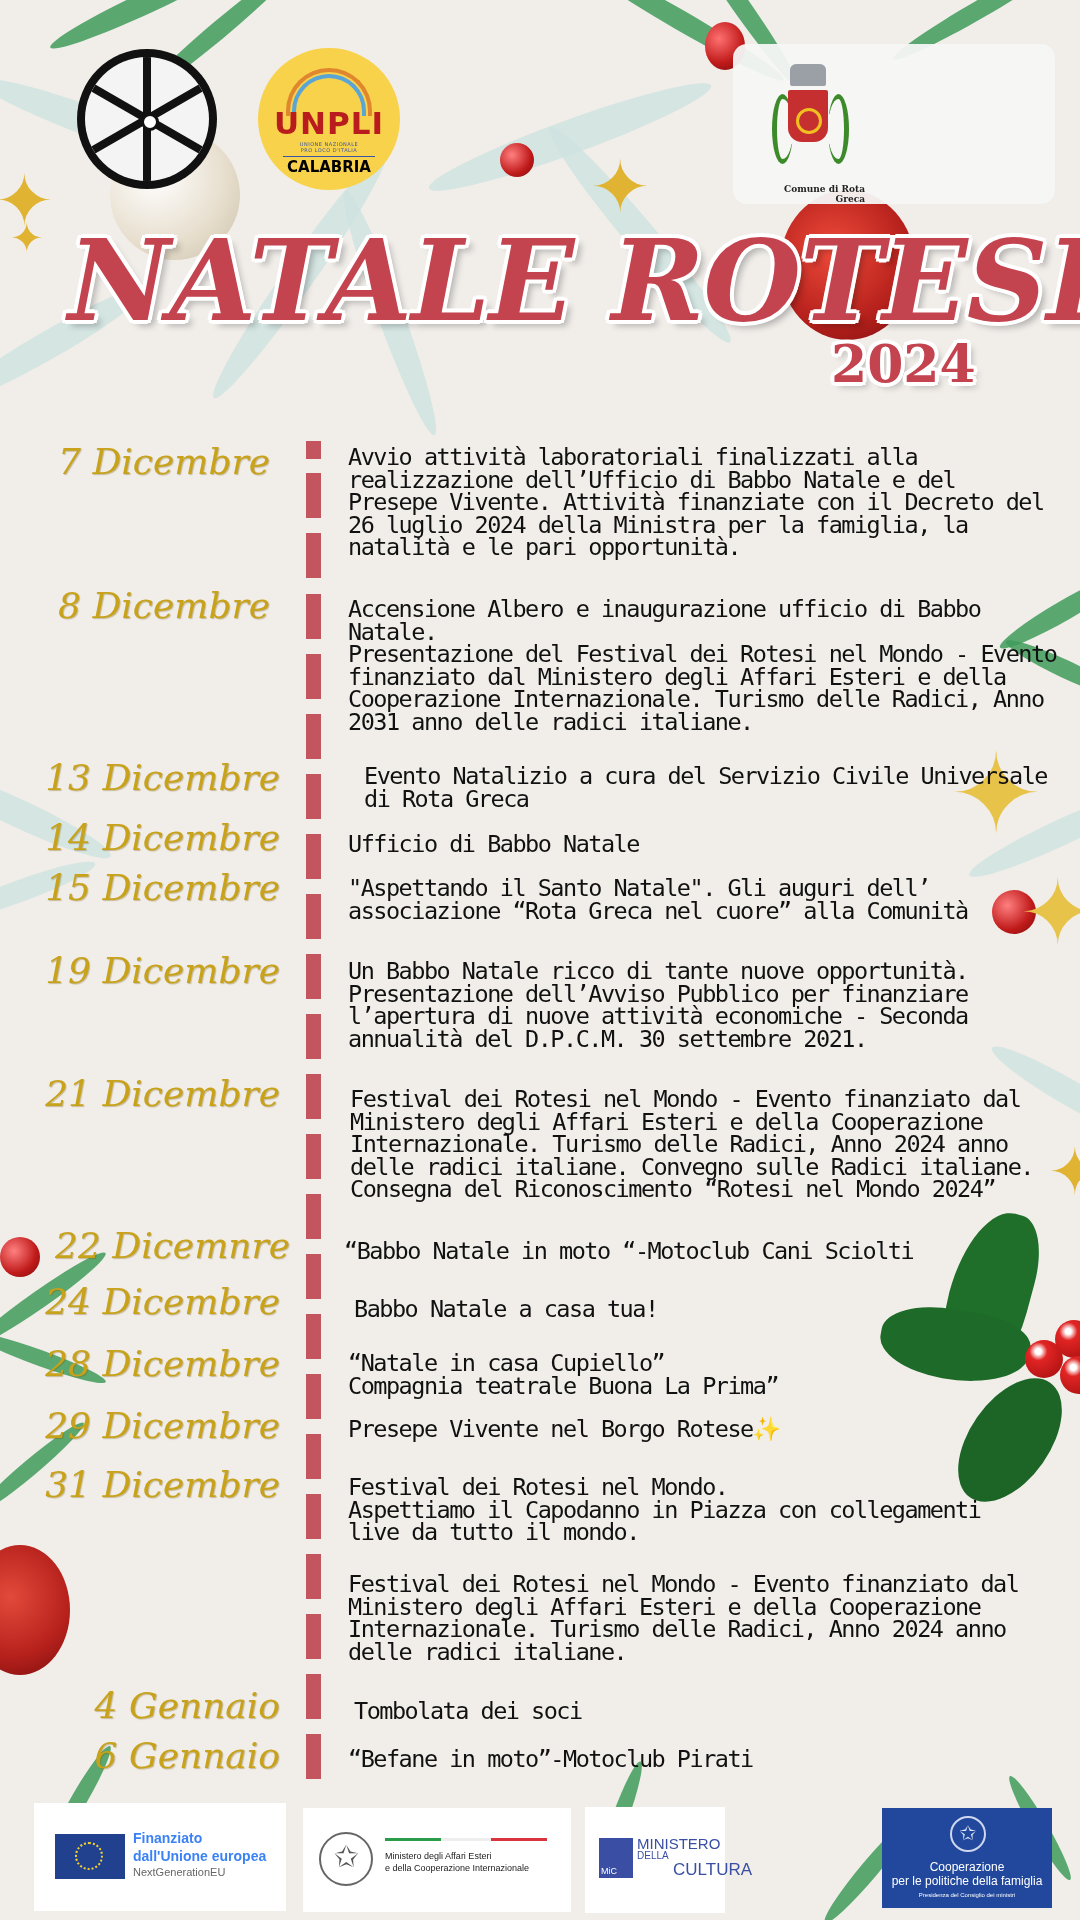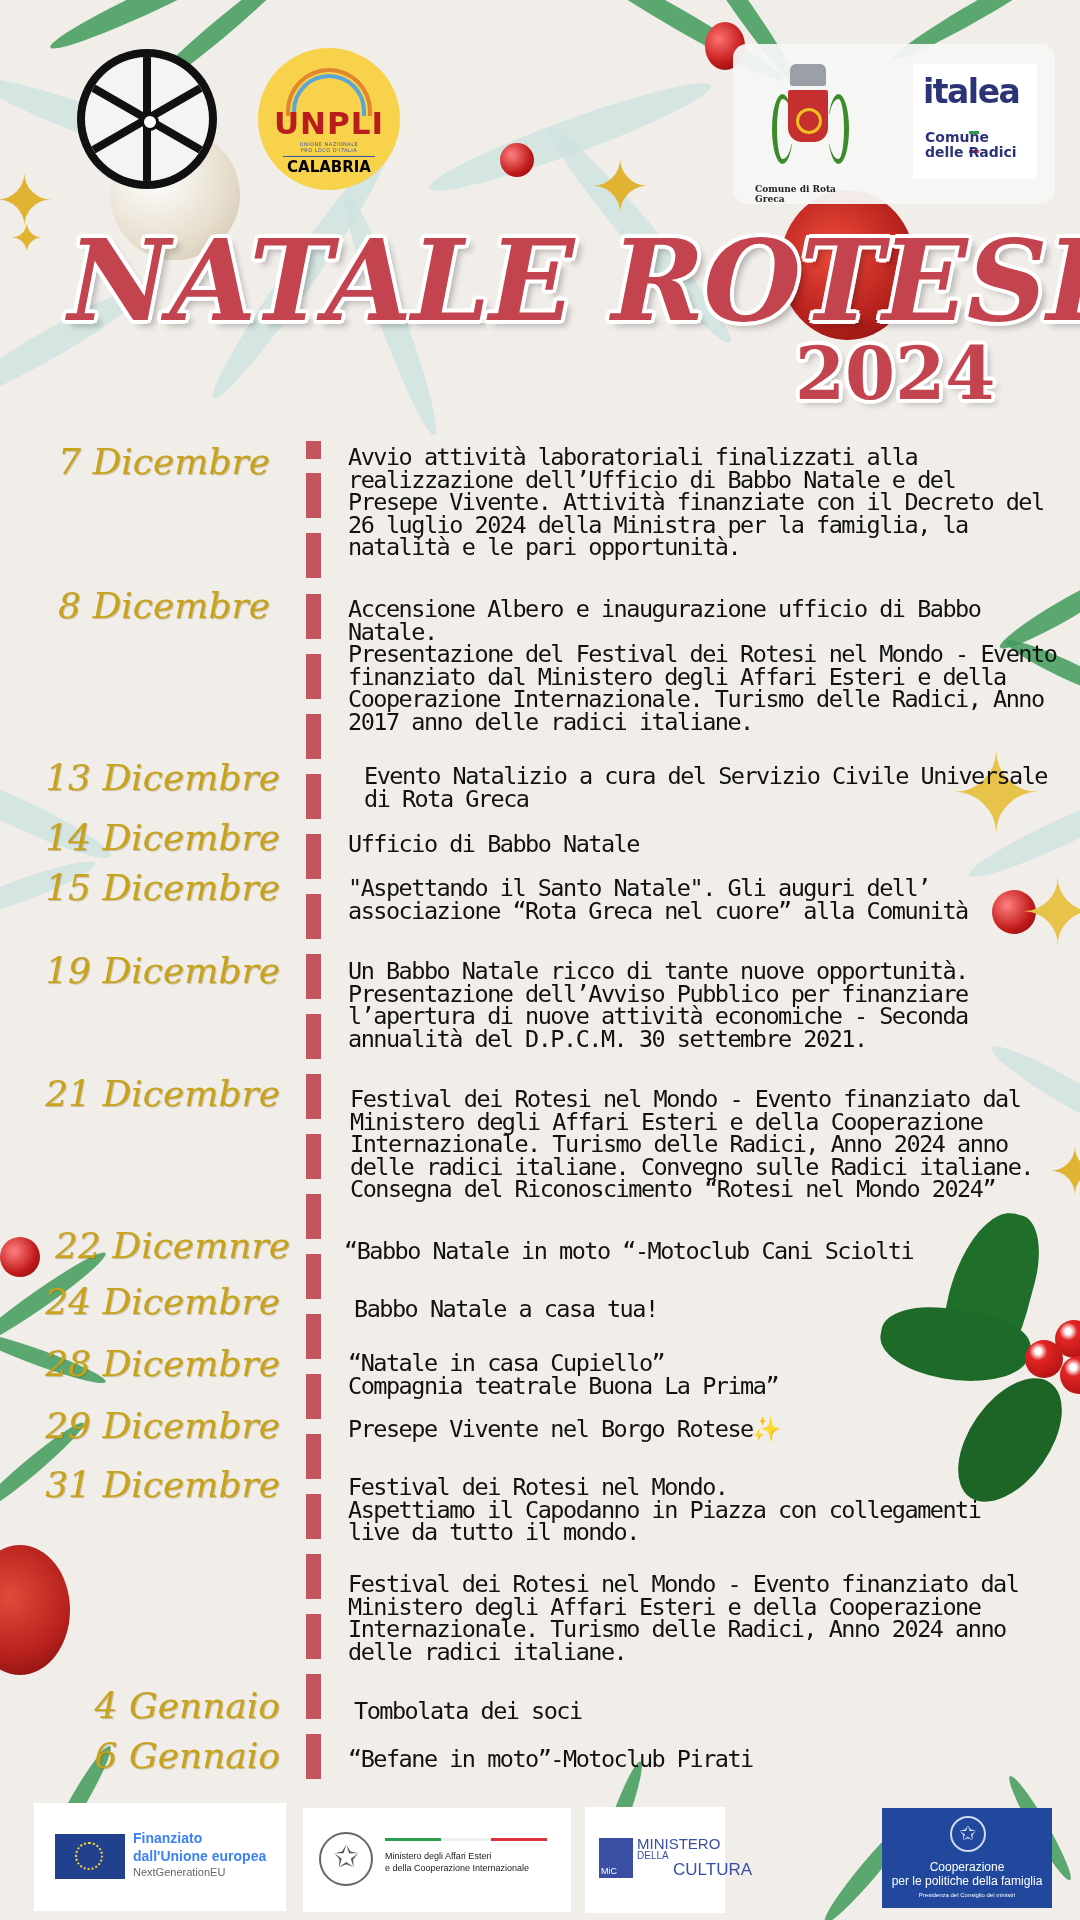--- a/index.html
+++ b/index.html
@@ -40,42 +40,42 @@
       position: absolute; left: 733px; top: 44px; width: 322px; height: 160px;
       background: rgba(246,246,246,.95); border-radius: 14px;
     }
     .crest { position: absolute; left: 25px; top: 20px; width: 100px; height: 120px; }
     .crest .crown { position: absolute; left: 32px; top: 0; width: 36px; height: 22px; background: #9aa0a6; border-radius: 6px 6px 2px 2px; }
     .crest .shield { position: absolute; left: 30px; top: 26px; width: 40px; height: 52px; background: #c62f2f; border-radius: 2px 2px 14px 14px; }
     .crest .wheel { position: absolute; left: 38px; top: 44px; width: 20px; height: 20px; border: 3px solid #f0c020; border-radius: 50%; }
     .crest .wreath-l, .crest .wreath-r { position: absolute; top: 30px; width: 16px; height: 60px; border: 5px solid #3c8a2a; border-radius: 50%; }
     .crest .wreath-l { left: 14px; border-right: none; }
     .crest .wreath-r { left: 70px; border-left: none; }
-    .crest-label { position: absolute; left: 22px; top: 140px; width: 110px; text-align: left; font-family: "DejaVu Serif", serif; font-weight: bold; font-size: 9px; color: #222; }
+    .crest-label { position: absolute; left: 22px; top: 140px; width: 110px; text-align: right; font-family: "DejaVu Serif", serif; font-weight: bold; font-size: 9px; color: #222; }
     .italea {
       position: absolute; left: 180px; top: 20px; width: 124px; height: 115px; background: #fff;
     }
     .italea .brand { position: absolute; left: 10px; top: 8px; font-family: "DejaVu Sans", sans-serif; font-weight: bold; font-size: 33px; color: #2c3477; letter-spacing: -1.5px; }
     .italea .flag { position: absolute; left: 56px; top: 55px; width: 24px; height: 3px; }
     .italea .flag span { display: inline-block; width: 10px; height: 3px; margin-right: 4px; }
     .italea .caption { position: absolute; left: 12px; top: 66px; font-family: "DejaVu Sans", sans-serif; font-weight: bold; font-size: 14px; line-height: 15px; color: #2c3477; }
 
     
     .title {
       position: absolute; left: 68px; top: 225px; width: 960px;
       font-family: "DejaVu Serif", serif; font-style: italic; font-weight: bold;
       font-size: 112px; letter-spacing: -1px; color: #c3434f; line-height: 1;
       text-shadow: 4px 0 0 #fff, -4px 0 0 #fff, 0 4px 0 #fff, 0 -4px 0 #fff,
                    3px 3px 0 #fff, -3px -3px 0 #fff, 3px -3px 0 #fff, -3px 3px 0 #fff,
                    6px 6px 6px rgba(0,0,0,.25);
       white-space: nowrap;
     }
     .year {
-      position: absolute; left: 795px; top: 338px;
-      font-family: "DejaVu Serif", serif; font-weight: bold; font-size: 72px; color: #c3434f; line-height: 1;
+      position: absolute; left: 831px; top: 338px;
+      font-family: "DejaVu Serif", serif; font-weight: bold; font-size: 52px; color: #c3434f; line-height: 1;
       text-shadow: 4px 0 0 #fff, -4px 0 0 #fff, 0 4px 0 #fff, 0 -4px 0 #fff,
                    3px 3px 0 #fff, -3px -3px 0 #fff, 3px -3px 0 #fff, -3px 3px 0 #fff,
                    5px 5px 6px rgba(0,0,0,.25);
     }
 
     
     .dash { position: absolute; left: 306px; width: 15px; background: #c2555d; }
     .date {
       position: absolute; width: 250px; text-align: right; left: 30px;
       font-family: "DejaVu Serif", serif; font-style: italic; font-size: 36px; color: #c7a21a;
@@ -191,30 +191,20 @@
 
 <div class="logo-box">
   <div class="crest">
     <div class="crown"></div>
     <div class="wreath-l"></div>
     <div class="wreath-r"></div>
     <div class="shield"></div>
     <div class="wheel"></div>
   </div>
   <div class="crest-label">Comune di Rota Greca</div>
-  <div class="italea">
-    <div class="brand">italea</div>
-    <div class="flag">
-      <span style="background:#2a9d4a;"></span><span style="background:#d9333d;"></span>
-    </div>
-    <div class="caption">
-      <div>Comune</div>
-      <div>delle Radici</div>
-    </div>
-  </div>
 </div>
 
 <div class="title">NATALE ROTESE</div>
 <div class="year">2024</div>
 
 <div>
   <div class="dash" style="top:441px;height:18px;"></div>
   <div class="dash" style="top:473px;height:45px;"></div>
   <div class="dash" style="top:533px;height:45px;"></div>
   <div class="dash" style="top:594px;height:45px;"></div>
@@ -248,21 +238,21 @@
 26 luglio 2024 della Ministra per la famiglia, la
 natalità e le pari opportunità.</div>
   </div>
   <div>
     <div class="date" style="top:588px;left:20px;">8 Dicembre</div>
     <div class="desc" style="top:598px;">Accensione Albero e inaugurazione ufficio di Babbo
 Natale.
 Presentazione del Festival dei Rotesi nel Mondo - Evento
 finanziato dal Ministero degli Affari Esteri e della
 Cooperazione Internazionale. Turismo delle Radici, Anno
-2017 anno delle radici italiane.</div>
+2031 anno delle radici italiane.</div>
   </div>
   <div>
     <div class="date" style="top:760px;">13 Dicembre</div>
     <div class="desc" style="top:765px;margin-left:16px;">Evento Natalizio a cura del Servizio Civile Universale
 di Rota Greca</div>
   </div>
   <div>
     <div class="date" style="top:820px;">14 Dicembre</div>
     <div class="desc" style="top:833px;">Ufficio di  Babbo Natale</div>
   </div>

